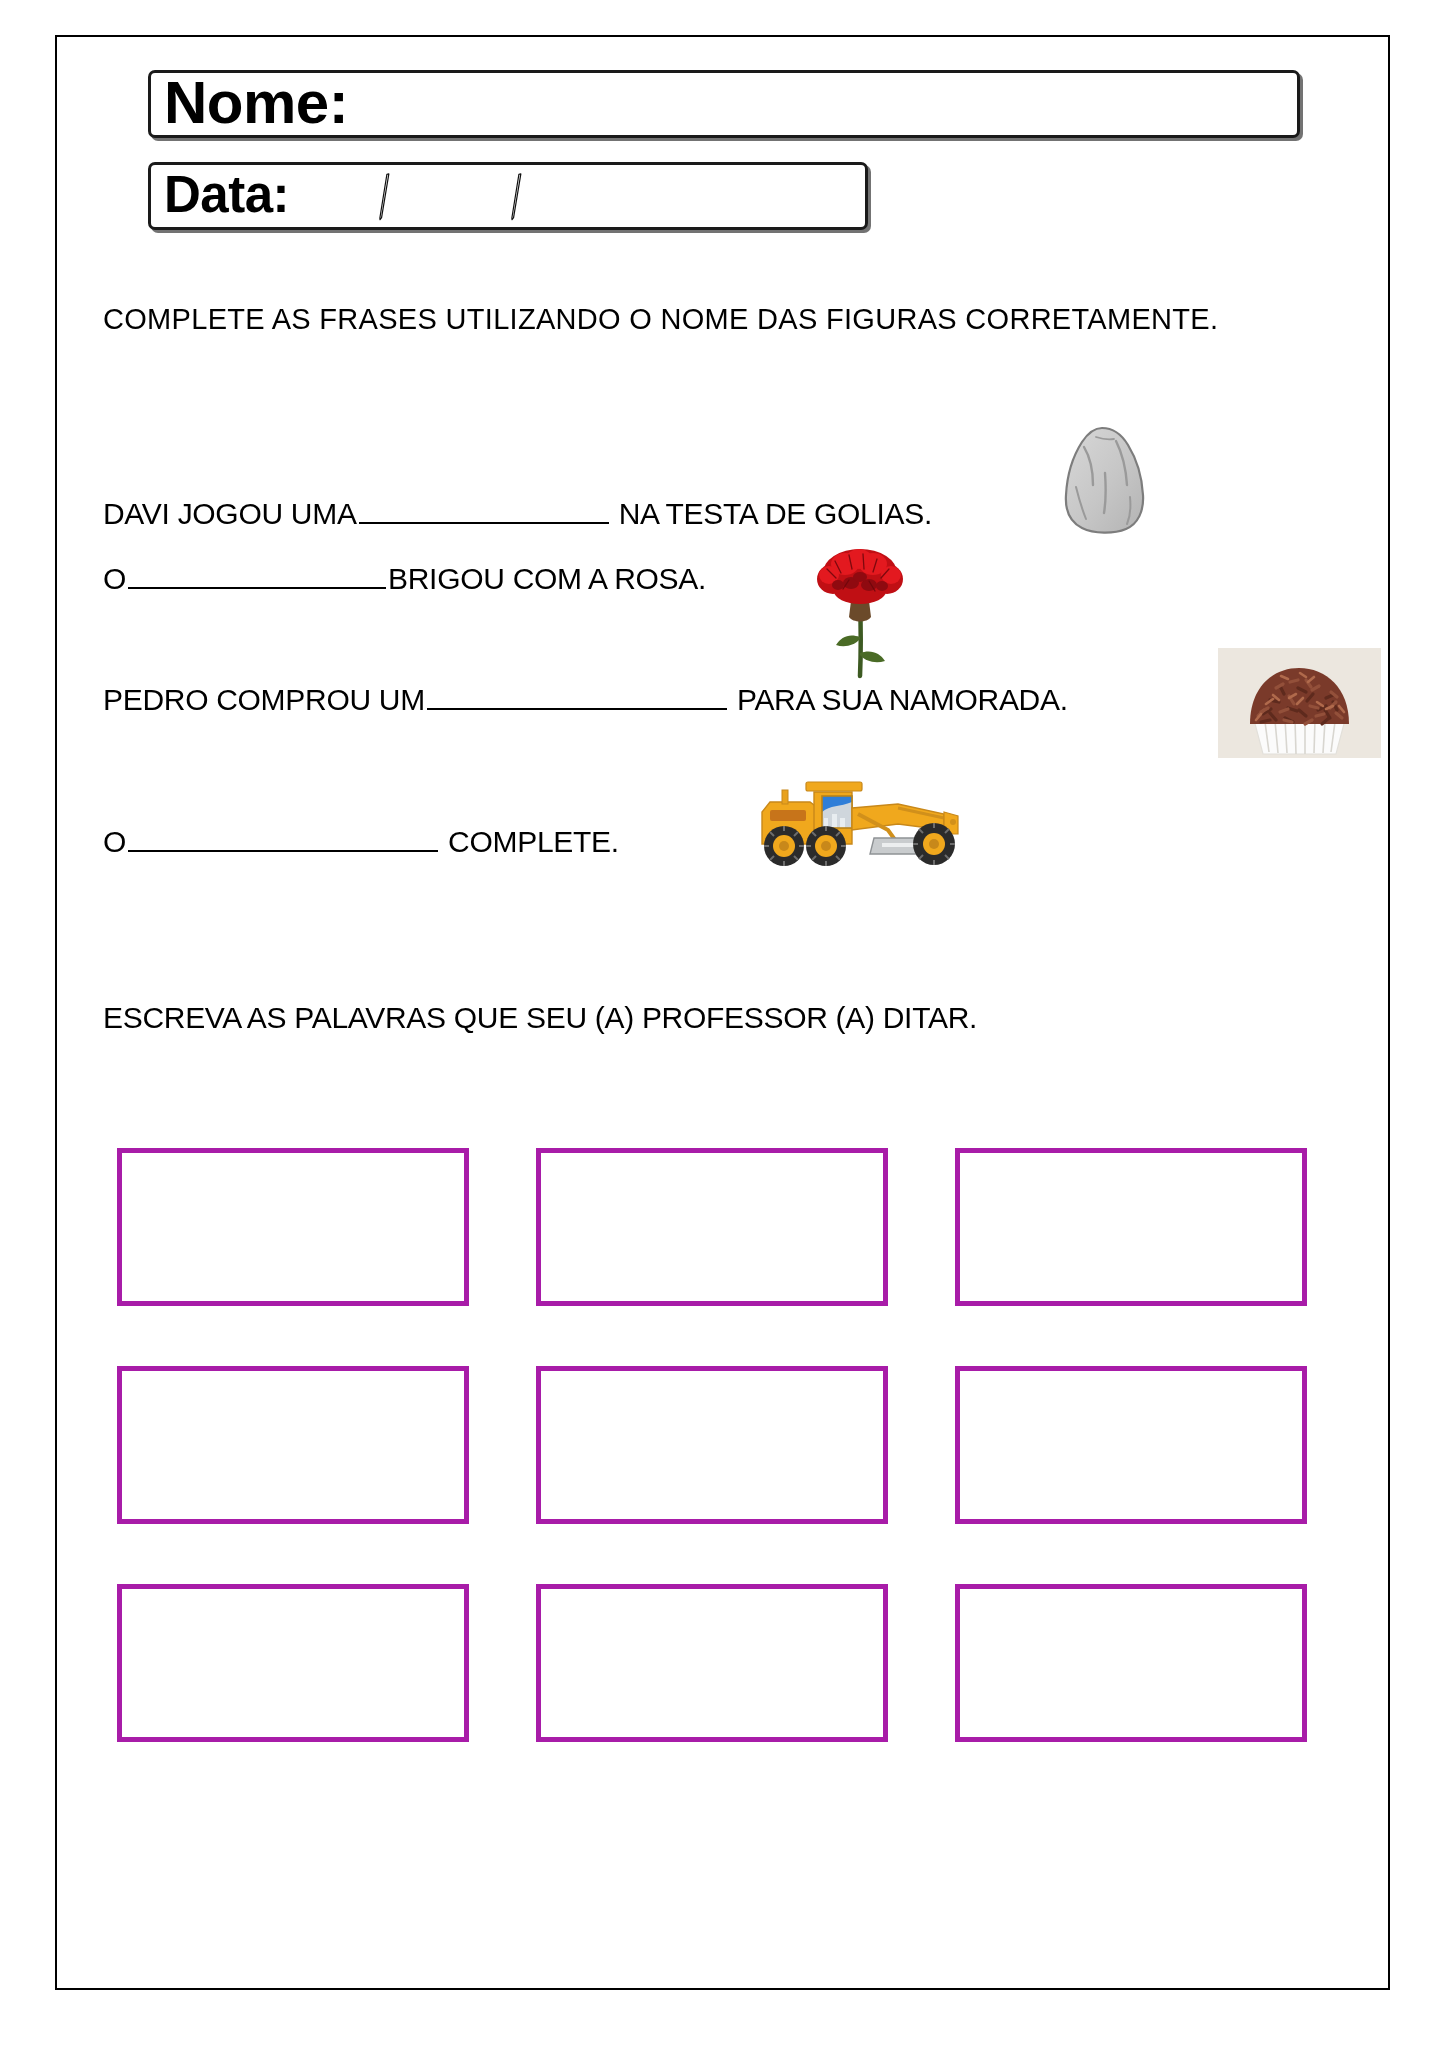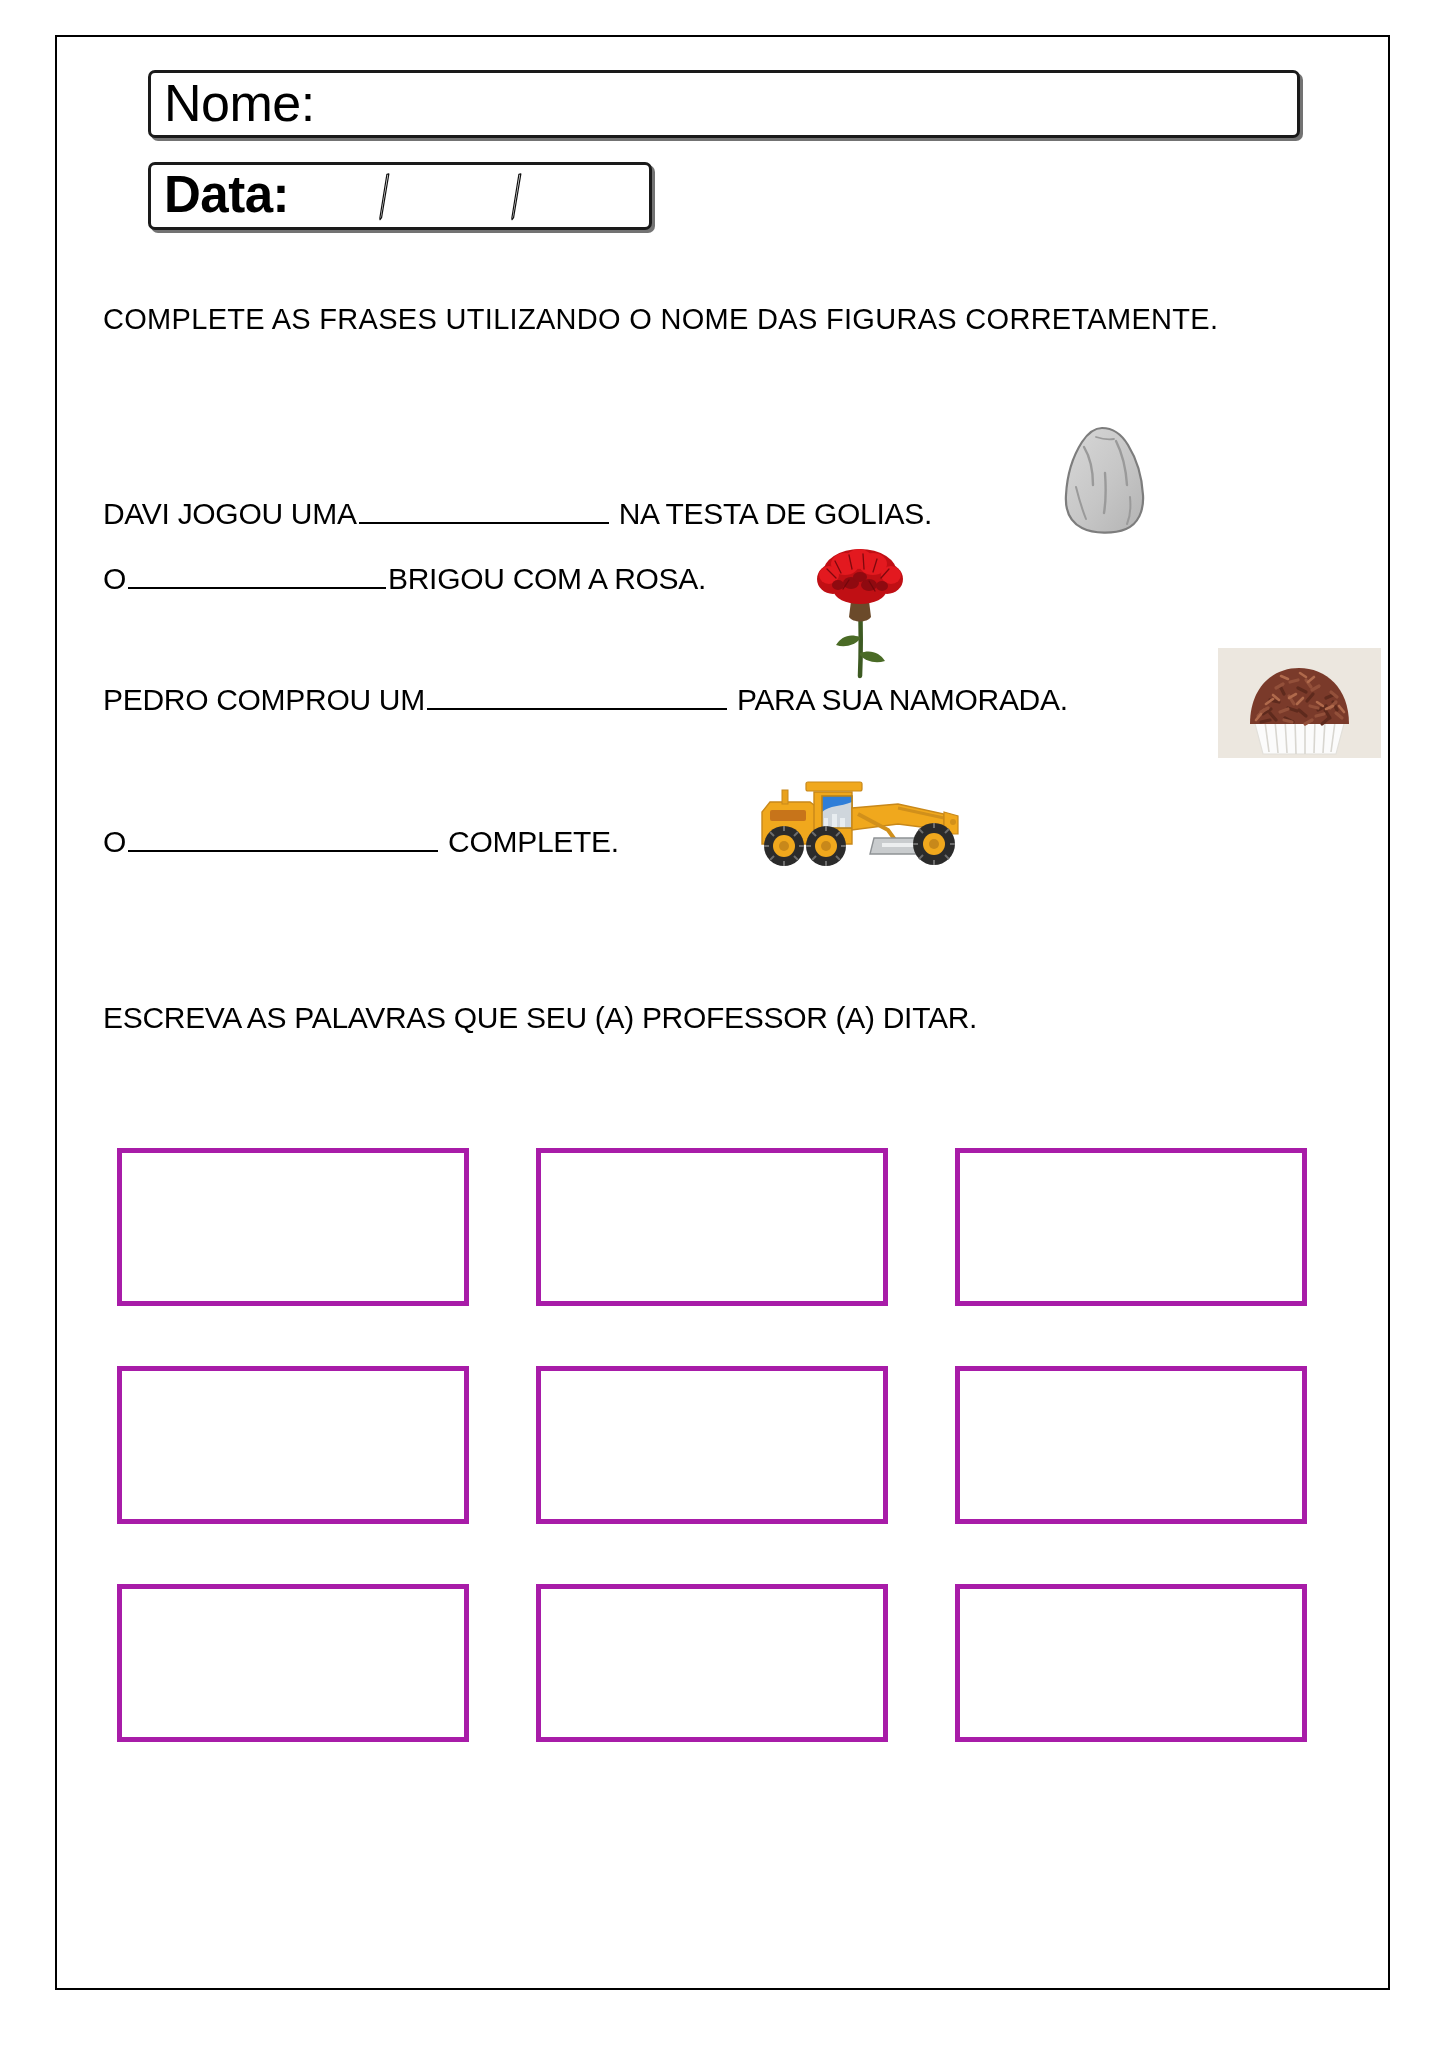--- a/index.html
+++ b/index.html
@@ -42,34 +42,34 @@
     border-radius: 7px;
     box-sizing: border-box;
     box-shadow: 3px 3px 0 rgba(0,0,0,0.55);
     background: #fff;
   }
   .name-box .field-label {
     position: absolute;
     left: 13px;
     top: 50%;
     transform: translateY(-52%);
-    font-size: 52px;
+    font-size: 60px;
     line-height: 1;
-    font-weight: 400;
+    font-weight: 700;
     font-family: "Liberation Sans", sans-serif;
     letter-spacing: -0.5px;
     color: #000;
     white-space: nowrap;
   }
 
   .date-box {
     position: absolute;
     left: 148px;
     top: 162px;
-    width: 504px;
+    width: 720px;
     height: 68px;
     border: 3px solid #1a1a1a;
     border-radius: 7px;
     box-sizing: border-box;
     box-shadow: 3px 3px 0 rgba(0,0,0,0.55);
     background: #fff;
   }
   .date-box .field-label {
     position: absolute;
     left: 13px;

